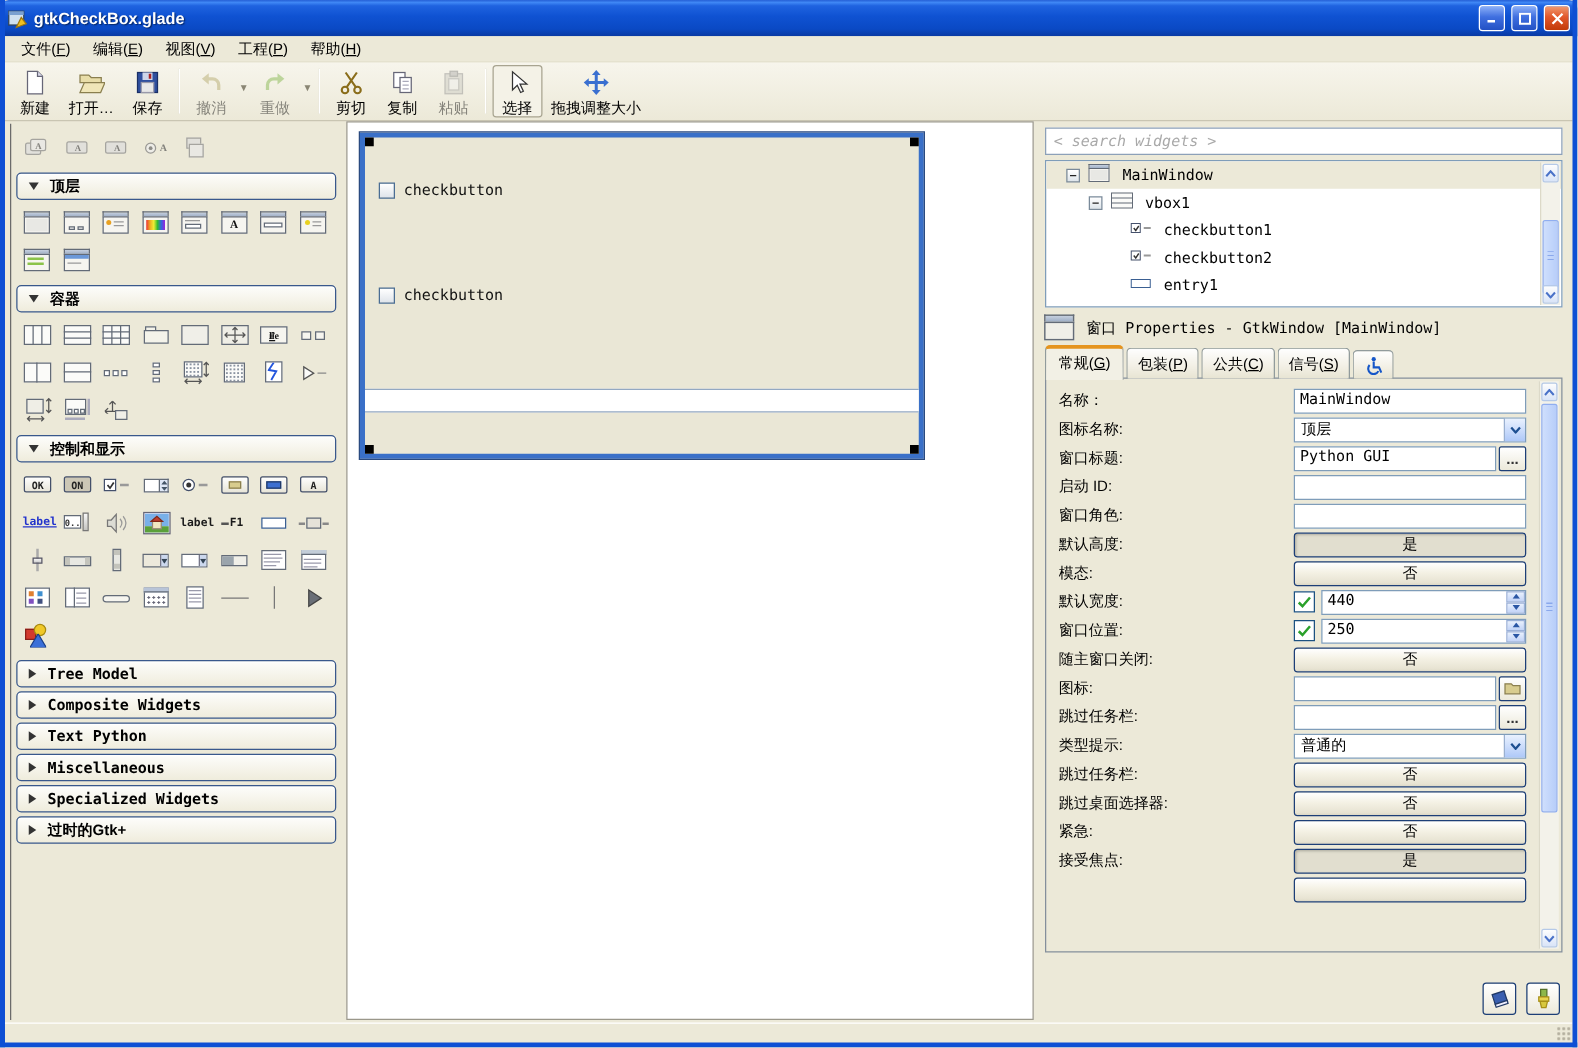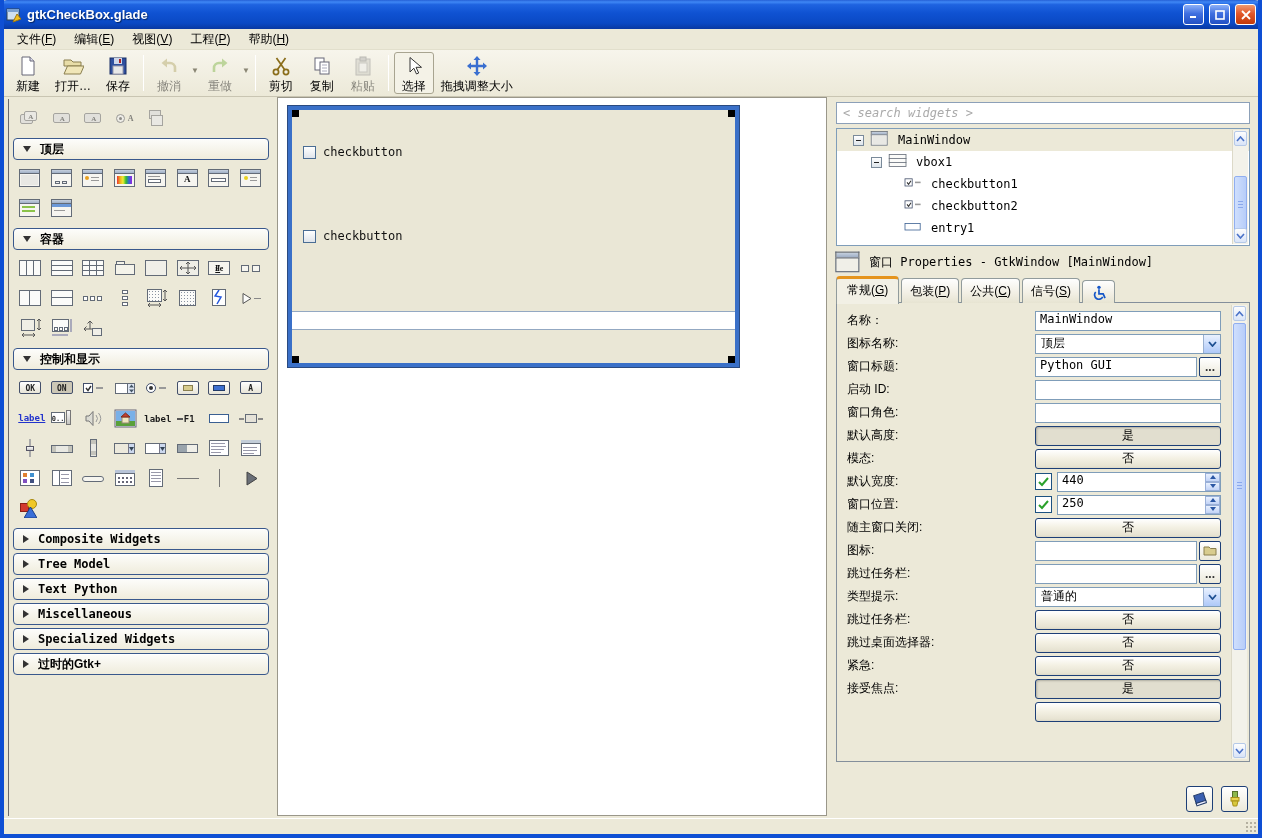--- a/index.html
+++ b/index.html
@@ -772,25 +772,25 @@
               <i style="position:absolute;left:2px;top:5px;width:9px;height:9px;background:#d23a2e;border:1px solid #8a1f18"></i>
               <i style="position:absolute;left:9px;top:1px;width:10px;height:10px;border-radius:50%;background:#f0c828;border:1px solid #a88a10"></i>
               <svg style="position:absolute;left:6px;top:9px" width="13" height="11">
                 <path d="M6.5 0 L13 11 H0 Z" fill="#3a6fd8" stroke="#1a3f88"></path>
               </svg>
             </span>
           </span>
         </div>
         <div class="pal-header">
           <span class="pal-tri closed"></span>
-          <span style="font-family:'DejaVu Sans Mono',monospace;">Composite Widgets</span>
+          <span style="font-family:'DejaVu Sans Mono',monospace;">Tree Model</span>
         </div>
         <div class="pal-header">
           <span class="pal-tri closed"></span>
-          <span style="font-family:'DejaVu Sans Mono',monospace;">Tree Model</span>
+          <span style="font-family:'DejaVu Sans Mono',monospace;">Composite Widgets</span>
         </div>
         <div class="pal-header">
           <span class="pal-tri closed"></span>
           <span style="font-family:'DejaVu Sans Mono',monospace;">Text Python</span>
         </div>
         <div class="pal-header">
           <span class="pal-tri closed"></span>
           <span style="font-family:'DejaVu Sans Mono',monospace;">Miscellaneous</span>
         </div>
         <div class="pal-header">

